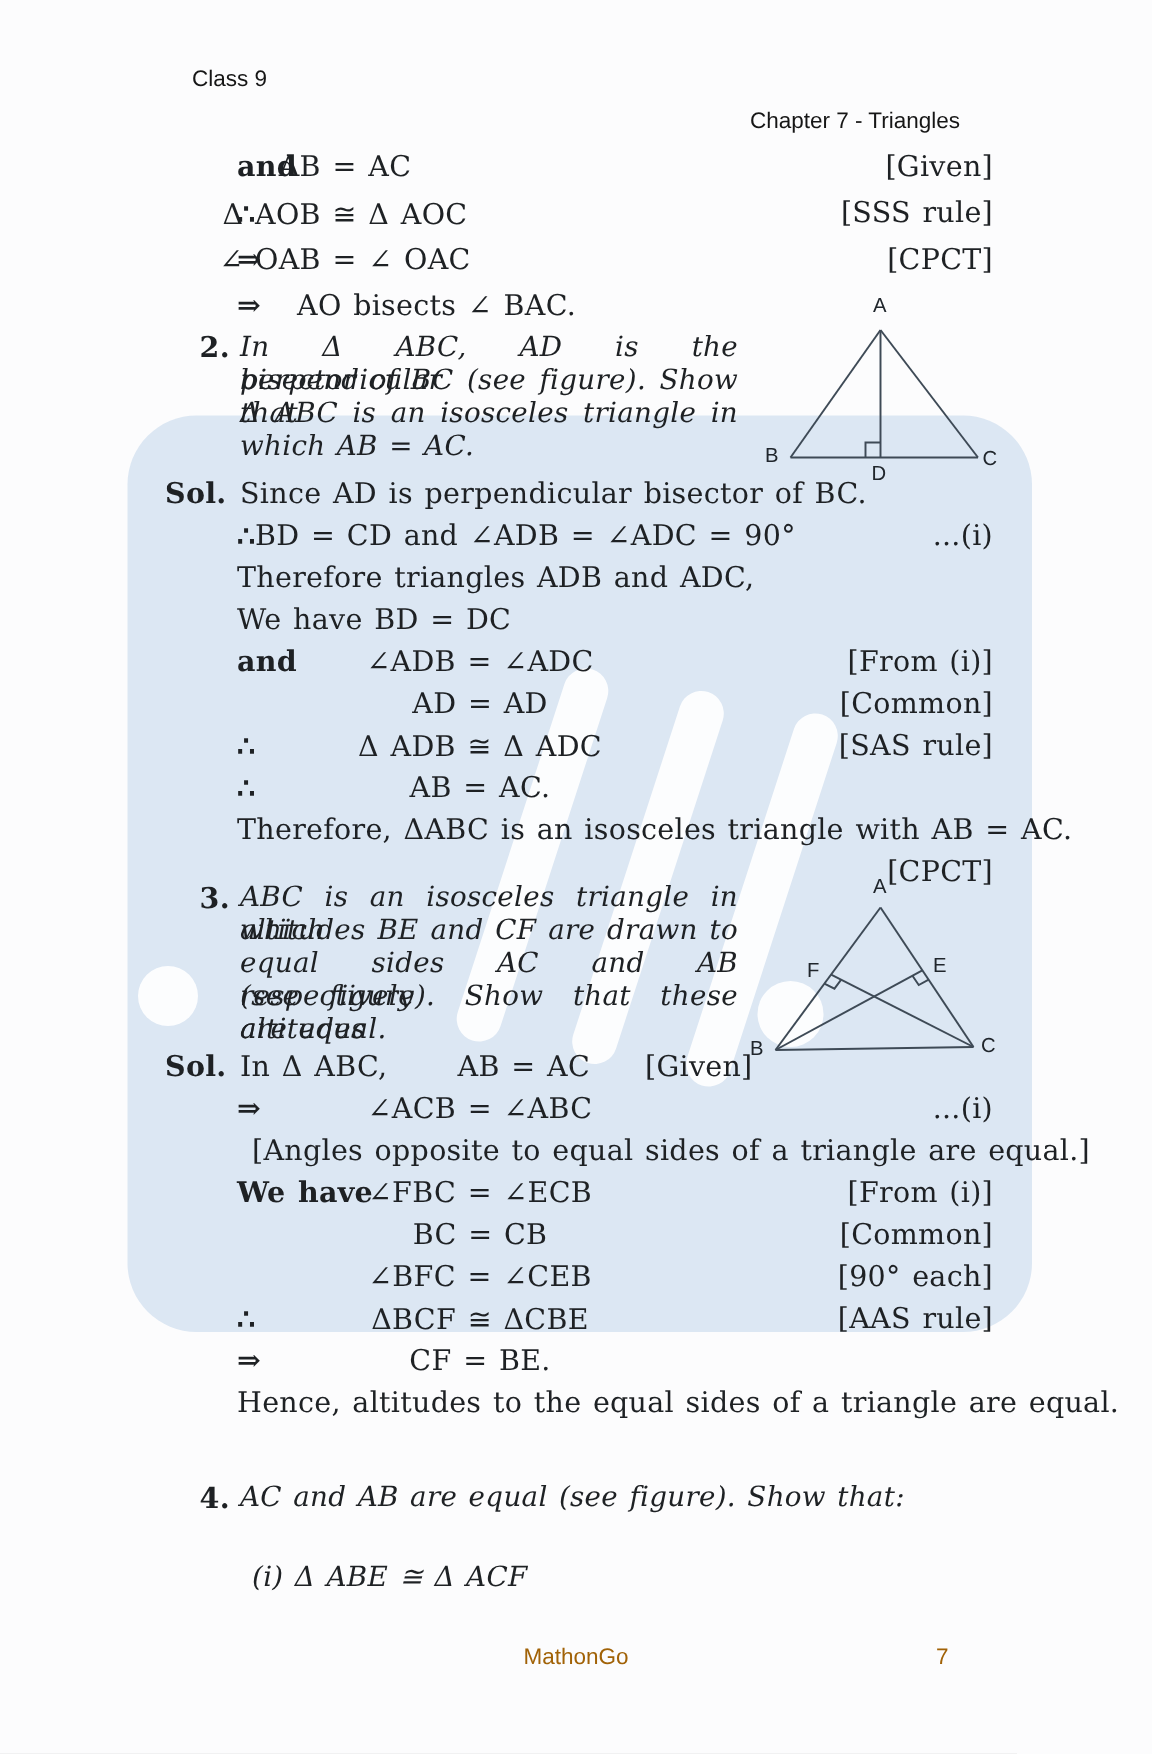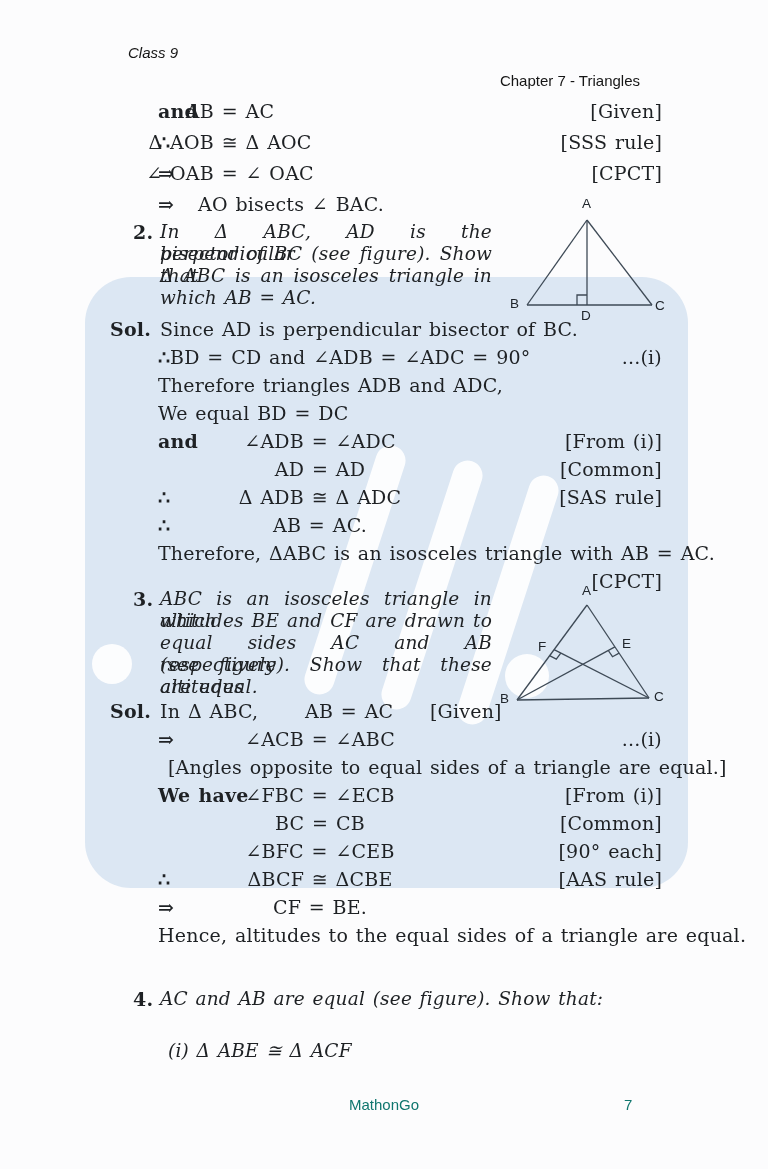--- a/index.html
+++ b/index.html
@@ -24,24 +24,24 @@
   }
   .wm-s1{left:255px;top:163px;}
   .wm-s2{left:332px;top:178px;}
   .wm-s3{left:408px;top:193px;}
   .wm-dot{position:absolute;border-radius:50%;background:rgba(255,255,255,0.9);}
   .wm-d1{left:420px;top:377px;width:44px;height:44px;}
   .wm-d2{left:7px;top:367px;width:40px;height:40px;}
   
   .hdr{position:absolute;top:44px;left:0;width:768px;z-index:2;
        font-family:"Liberation Sans", sans-serif;font-size:15px;color:#161616;}
-  .hdr .hl{position:absolute;left:128px;top:0;font-style:italic;}
+  .hdr .hl{position:absolute;left:128px;top:0;}
   .hdr .hr{position:absolute;right:128px;top:0;margin-top:28px;}
   .ftr{position:absolute;top:1096px;left:0;width:768px;z-index:2;
-       font-family:"Liberation Sans", sans-serif;font-size:15px;color:#0f766e;}
+       font-family:"Liberation Sans", sans-serif;font-size:15px;color:#a16207;}
   .ftr .fb{display:block;text-align:center;}
   .ftr .fp{position:absolute;left:624px;top:0;}
   
   .content{position:absolute;left:110px;top:0;width:552px;height:1169px;z-index:1;
            font-size:19px;letter-spacing:.2px;word-spacing:1.5px;}
   .block{position:absolute;left:0;width:552px;}
   .row{position:relative;height:28px;}
   .top-block .row{height:31px;}
   .row .m{position:absolute;left:48px;white-space:nowrap;font-weight:bold;}
   .row .eq{position:absolute;left:60px;width:300px;text-align:center;white-space:nowrap;}
@@ -128,21 +128,21 @@
       </div>
       <div class="row">
         <span class="m">∴</span>
         <span class="eq">BD = CD and ∠ADB = ∠ADC = 90°</span>
         <span class="note">...(i)</span>
       </div>
       <div class="row">
         <span class="txt">Therefore triangles ADB and ADC,</span>
       </div>
       <div class="row">
-        <span class="txt">We equal BD = DC</span>
+        <span class="txt">We have BD = DC</span>
       </div>
       <div class="row">
         <span class="m">and</span>
         <span class="eq">∠ADB = ∠ADC</span>
         <span class="note">[From (i)]</span>
       </div>
       <div class="row">
         <span class="m"></span>
         <span class="eq">AD = AD</span>
         <span class="note">[Common]</span>

